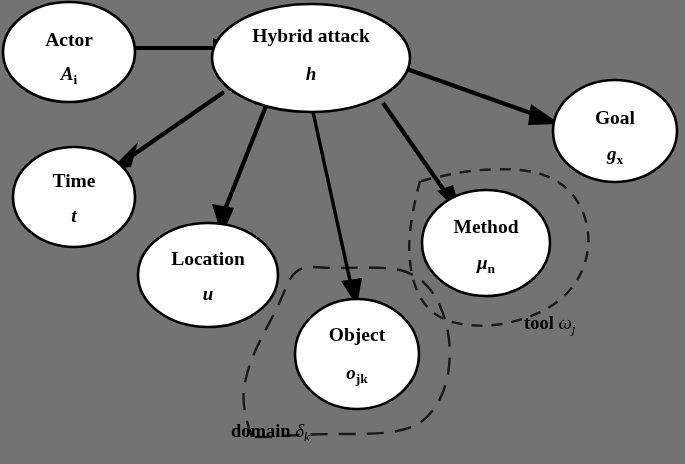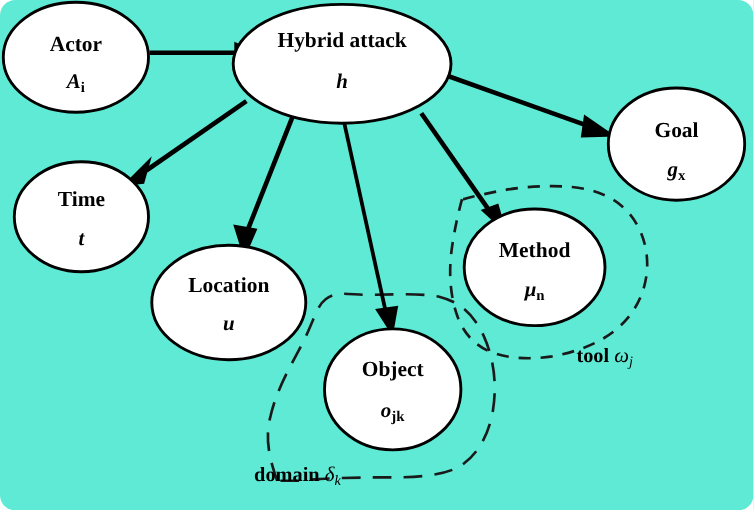--- a/index.html
+++ b/index.html
@@ -4,24 +4,23 @@
 <style>
   html, body {
     margin: 0;
     padding: 0;
     background: #ffffff;
   }
   #diagram-root {
     position: relative;
     width: 685px;
     height: 464px;
-    background: #5eead4;
+    background: #737373;
     overflow: hidden;
     font-family: "Liberation Serif", "DejaVu Serif", serif;
-    border-radius: 14px;
   }
   svg#graph {
     display: block;
     width: 685px;
     height: 464px;
   }
   .node-ellipse {
     fill: #ffffff;
     stroke: #000000;
     stroke-width: 2.6;

